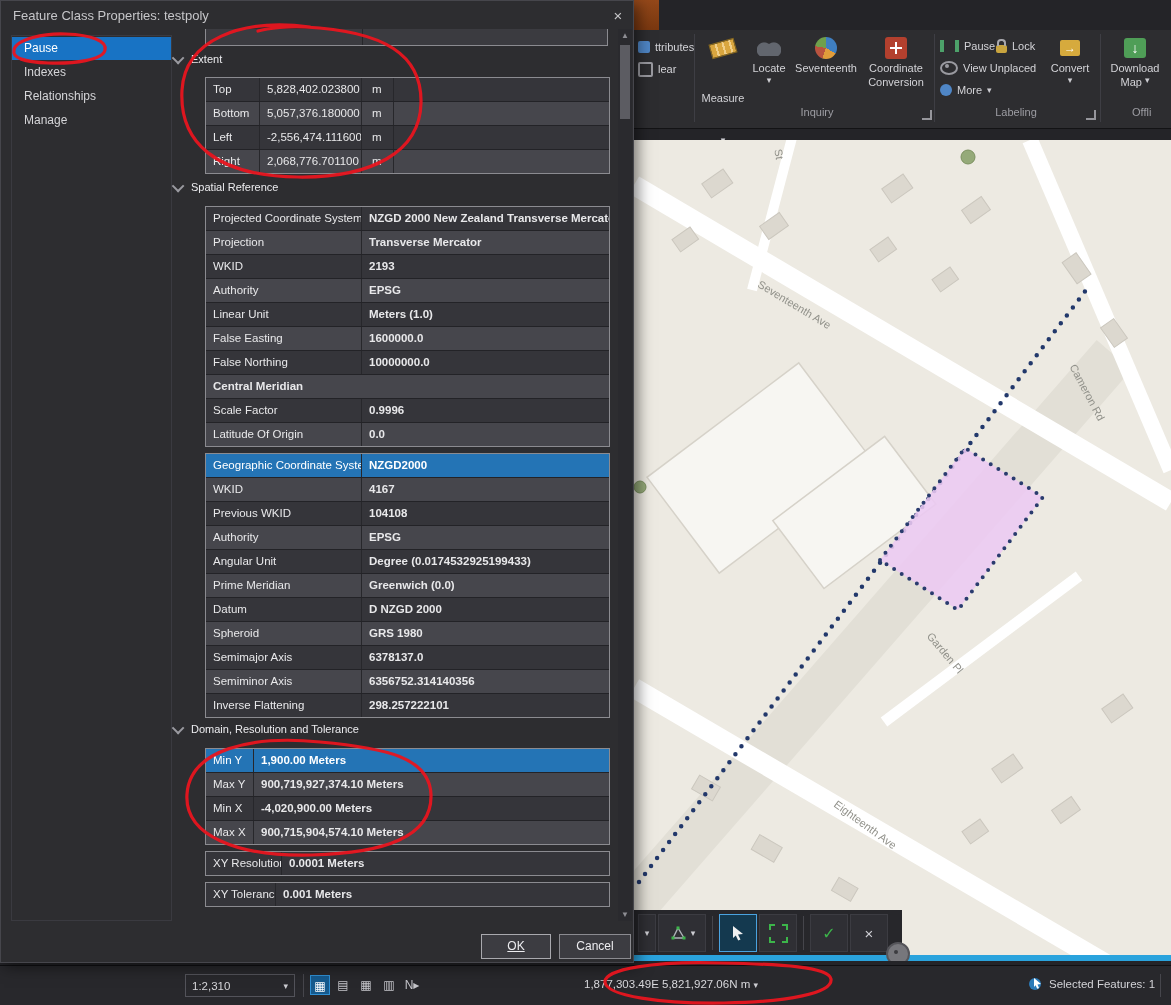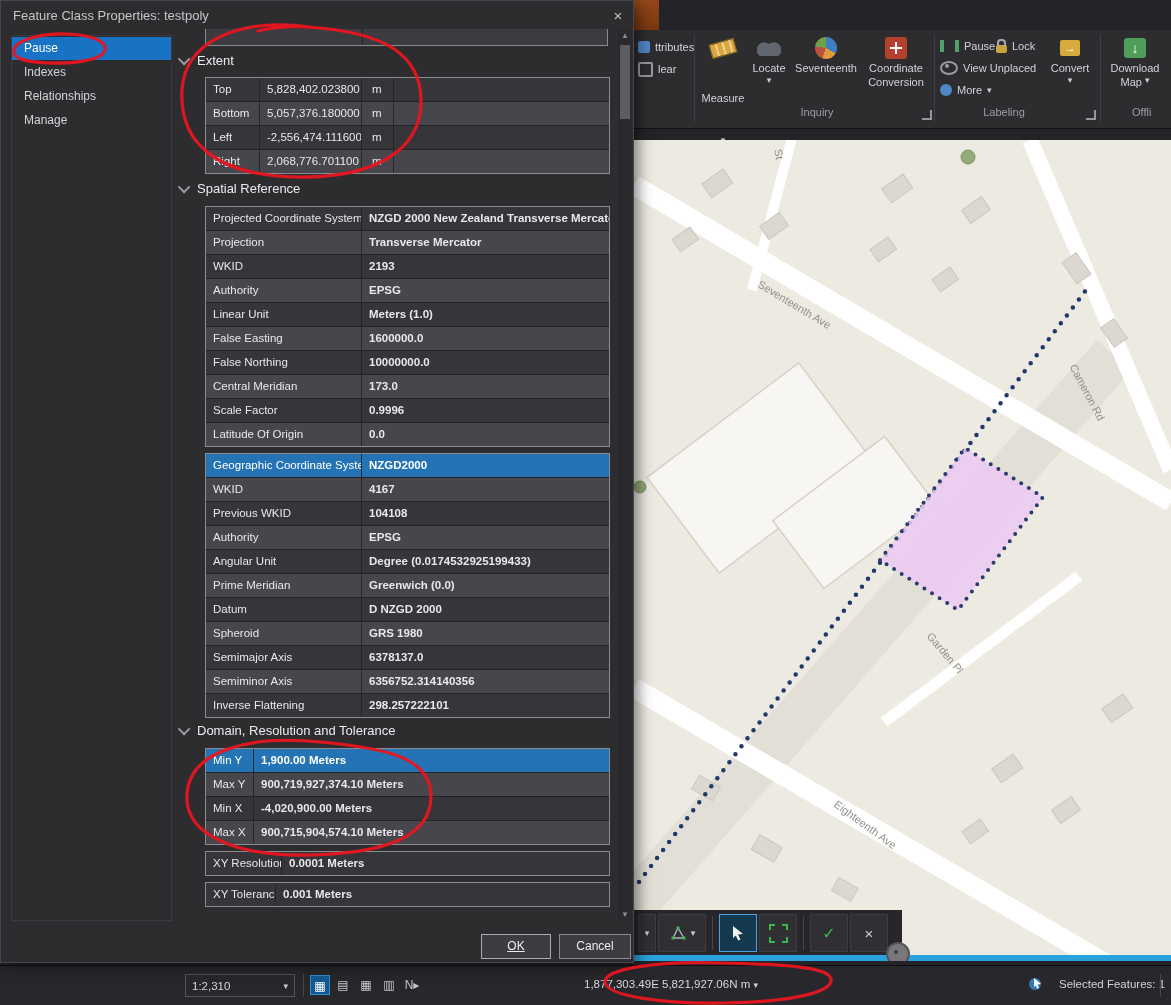--- a/index.html
+++ b/index.html
@@ -42,21 +42,21 @@
   .tbtn{height:36px;background:#2f2f34;border:1px solid #3c3c42;display:flex;align-items:center;justify-content:center;color:#d0d0d5;}
   .tbtn.active{border-color:#4aa3e0;background:#143а57;background:#14394f;}
   .tdiv{width:1px;height:34px;background:#45454b;margin:0 4px;}
   
   #dialog{position:absolute;left:0;top:0;width:634px;height:963px;background:#2d2d30;border:1px solid #46464c;box-sizing:border-box;box-shadow:4px 4px 14px rgba(0,0,0,.5);}
   #dlg-title{position:absolute;left:12px;top:7px;font-size:13px;color:#c6c6c9;}
   #dlg-close{position:absolute;left:606px;top:4px;width:22px;height:22px;text-align:center;line-height:22px;font-size:15px;color:#c6c6c9;}
   #sidebar{position:absolute;left:10px;top:34px;width:161px;height:886px;border:1px solid #3a3a40;box-sizing:border-box;background:#2d2d30;}
   .side-item{height:23px;line-height:23px;padding-left:12px;font-size:12px;color:#d5d5d8;margin-top:1px;}
   .side-item.selected{background:#1873c4;color:#fff;}
-  .sec-head{position:absolute;left:180px;display:flex;align-items:center;gap:7px;color:#ececef;font-size:13px;text-align:center;}
+  .sec-head{position:absolute;left:174px;display:flex;align-items:center;gap:7px;color:#ececef;font-size:11px;text-align:center;}
   .chev{width:7px;height:7px;border-left:2px solid #9a9aa0;border-bottom:2px solid #9a9aa0;transform:rotate(-45deg) translateY(-2px);}
   .ptable{position:absolute;left:204px;width:403px;border:1px solid #8b8b90;box-sizing:content-box;background:#35353a;}
   .prow{display:grid;height:23px;line-height:23px;font-size:11.5px;color:#e8e8ea;border-bottom:1px solid #232327;}
   .prow:last-child{border-bottom:none;}
   .prow:nth-child(odd){background:#35353a;}
   .prow:nth-child(even){background:#46464c;}
   .prow.hl{background:#2474b5;color:#fff;}
   .pkey,.pval,.punit{padding-left:7px;overflow:hidden;white-space:nowrap;border-right:1px solid #27272b;}
   .prow > div:last-child{border-right:none;font-weight:bold;}
   .punit{text-align:left;padding-left:10px;}
@@ -74,21 +74,21 @@
   #btn-ok{left:480px;width:70px;border-color:#a9a9ae;}
   #btn-ok span{text-decoration:underline;}
   #btn-cancel{left:558px;width:72px;}
   
   #statusbar{position:absolute;left:0;top:965px;width:1171px;height:40px;background:#28282c;border-top:1px solid #101013;}
   #scale-box{position:absolute;left:185px;top:8px;width:110px;height:23px;border:1px solid #53535a;color:#d6d6da;font-size:11.5px;display:flex;align-items:center;justify-content:space-between;padding:0 6px;box-sizing:border-box;}
   .sdiv{position:absolute;top:8px;width:1px;height:23px;background:#46464c;}
   .sicon{position:absolute;top:9px;width:20px;height:20px;text-align:center;line-height:20px;font-size:12px;color:#c6c6cb;}
   .sicon.active{background:#155a8e;border:1px solid #2e8fd4;color:#fff;box-sizing:border-box;}
   #coords{position:absolute;left:584px;top:12px;width:240px;color:#d8d8dc;font-size:11.5px;}
-  #sel-feat{position:absolute;left:1028px;top:10px;display:flex;align-items:center;gap:16px;color:#d3d3d7;font-size:11.5px;}
+  #sel-feat{position:absolute;left:1028px;top:10px;display:flex;align-items:center;gap:6px;color:#d3d3d7;font-size:11.5px;}
   
   #annotations{position:absolute;left:0;top:0;width:1171px;height:1005px;pointer-events:none;z-index:60;}
 </style>
 </head>
 <body>
 
 <div id="screen">
 
   <div id="app-right">
     <div id="rust-block"></div>
@@ -165,21 +165,21 @@
             <span class="icon-download">↓</span>
           </span>
         <span>Download</span>
         <span style="display:flex;gap:3px;">
             <span>Map</span>
             <span class="drop">▾</span>
           </span>
       </div>
 
       <div class="grp-label" style="left:66px;width:234px;">Inquiry</div>
-      <div class="grp-label" style="left:292px;width:156px;">Labeling</div>
+      <div class="grp-label" style="left:304px;width:156px;">Labeling</div>
       <div class="grp-label" style="left:498px;width:38px;text-align:left;">Offli</div>
       <span class="launcher" style="left:288px;"></span>
       <span class="launcher" style="left:452px;"></span>
     </div>
 
     <div id="map">
       <svg width="537" height="821" viewBox="0 0 537 821">
 
         <line x1="-30" y1="800" x2="480" y2="215" stroke="#e2dfd6" stroke-width="46"></line>
 
@@ -360,21 +360,20 @@
         <div class="prow">
           <div class="pkey">False Easting</div>
           <div class="pval">1600000.0</div>
         </div>
         <div class="prow">
           <div class="pkey">False Northing</div>
           <div class="pval">10000000.0</div>
         </div>
         <div class="prow">
           <div class="pkey">Central Meridian</div>
-          <div class="pval">173.0</div>
         </div>
         <div class="prow">
           <div class="pkey">Scale Factor</div>
           <div class="pval">0.9996</div>
         </div>
         <div class="prow">
           <div class="pkey">Latitude Of Origin</div>
           <div class="pval">0.0</div>
         </div>
       </div>

